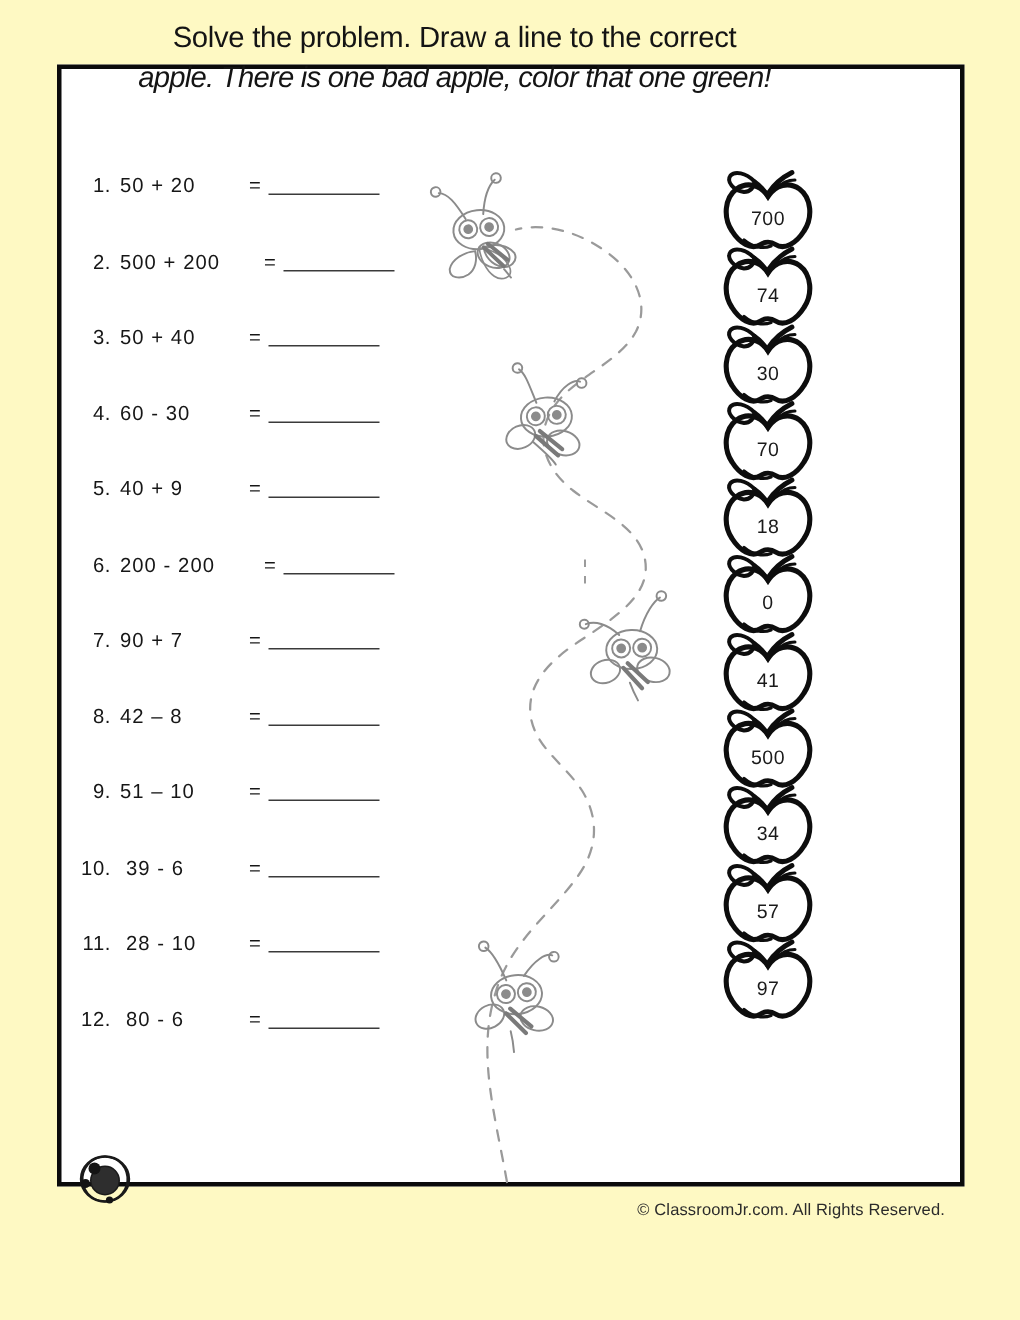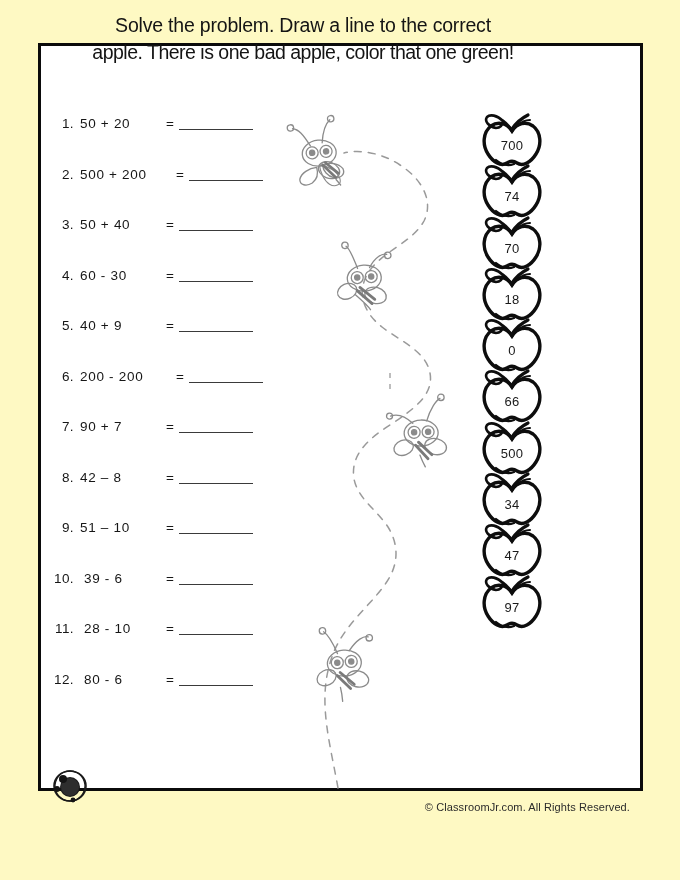--- a/index.html
+++ b/index.html
@@ -40,21 +40,21 @@
     left: 48px;
     top: 12px;
     width: 510px;
     text-align: center;
     font-size: 19.5px;
     line-height: 27px;
     letter-spacing: -0.2px;
     color: #141414;
   }
   .instr-line { display: block; white-space: nowrap; }
-  #instr-line-2 { letter-spacing: -0.5px; }
+  #instr-line-2 { letter-spacing: -0.5px; font-style: italic; }
 
   
   #problem-list {
     position: absolute;
     left: 48px;
     top: 116px;
     width: 230px;
   }
   .problem-row {
     position: relative;
@@ -277,20 +277,33 @@
         <svg viewBox="0 0 72 64">
           <g fill="none" stroke="#0d0d0d" stroke-linecap="round">
             <path d="M36,19 C31,11 22,9 15,14 C7,20 6,33 12,42 C17,50 25,55 31,51 C34,49 38,49 41,51 C47,55 55,50 60,42 C66,33 65,20 57,14 C50,9 41,11 36,19Z" stroke-width="3.4"></path>
             <path d="M36,19 C33,14 30,11 27,9" stroke-width="3"></path>
             <path d="M36,17 C40,11 46,6 52,3" stroke-width="3.2"></path>
             <path d="M27,9 C21,3 14,2 11,5 C8,9 13,15 20,16 C24,16 27,13 27,9Z" stroke-width="2.6"></path>
             <path d="M41,14 C45,10 50,8 54,8" stroke-width="2"></path>
             <path d="M20,48 C26,53 33,54 38,52" stroke-width="2.2"></path>
           </g>
         </svg>
+        <span class="apple-value">30</span>
+      </div>
+      <div class="apple-item">
+        <svg viewBox="0 0 72 64">
+          <g fill="none" stroke="#0d0d0d" stroke-linecap="round">
+            <path d="M36,19 C31,11 22,9 15,14 C7,20 6,33 12,42 C17,50 25,55 31,51 C34,49 38,49 41,51 C47,55 55,50 60,42 C66,33 65,20 57,14 C50,9 41,11 36,19Z" stroke-width="3.4"></path>
+            <path d="M36,19 C33,14 30,11 27,9" stroke-width="3"></path>
+            <path d="M36,17 C40,11 46,6 52,3" stroke-width="3.2"></path>
+            <path d="M27,9 C21,3 14,2 11,5 C8,9 13,15 20,16 C24,16 27,13 27,9Z" stroke-width="2.6"></path>
+            <path d="M41,14 C45,10 50,8 54,8" stroke-width="2"></path>
+            <path d="M20,48 C26,53 33,54 38,52" stroke-width="2.2"></path>
+          </g>
+        </svg>
         <span class="apple-value">70</span>
       </div>
       <div class="apple-item">
         <svg viewBox="0 0 72 64">
           <g fill="none" stroke="#0d0d0d" stroke-linecap="round">
             <path d="M36,19 C31,11 22,9 15,14 C7,20 6,33 12,42 C17,50 25,55 31,51 C34,49 38,49 41,51 C47,55 55,50 60,42 C66,33 65,20 57,14 C50,9 41,11 36,19Z" stroke-width="3.4"></path>
             <path d="M36,19 C33,14 30,11 27,9" stroke-width="3"></path>
             <path d="M36,17 C40,11 46,6 52,3" stroke-width="3.2"></path>
             <path d="M27,9 C21,3 14,2 11,5 C8,9 13,15 20,16 C24,16 27,13 27,9Z" stroke-width="2.6"></path>
             <path d="M41,14 C45,10 50,8 54,8" stroke-width="2"></path>
@@ -316,21 +329,21 @@
         <svg viewBox="0 0 72 64">
           <g fill="none" stroke="#0d0d0d" stroke-linecap="round">
             <path d="M36,19 C31,11 22,9 15,14 C7,20 6,33 12,42 C17,50 25,55 31,51 C34,49 38,49 41,51 C47,55 55,50 60,42 C66,33 65,20 57,14 C50,9 41,11 36,19Z" stroke-width="3.4"></path>
             <path d="M36,19 C33,14 30,11 27,9" stroke-width="3"></path>
             <path d="M36,17 C40,11 46,6 52,3" stroke-width="3.2"></path>
             <path d="M27,9 C21,3 14,2 11,5 C8,9 13,15 20,16 C24,16 27,13 27,9Z" stroke-width="2.6"></path>
             <path d="M41,14 C45,10 50,8 54,8" stroke-width="2"></path>
             <path d="M20,48 C26,53 33,54 38,52" stroke-width="2.2"></path>
           </g>
         </svg>
-        <span class="apple-value">66</span>
+        <span class="apple-value">41</span>
       </div>
       <div class="apple-item">
         <svg viewBox="0 0 72 64">
           <g fill="none" stroke="#0d0d0d" stroke-linecap="round">
             <path d="M36,19 C31,11 22,9 15,14 C7,20 6,33 12,42 C17,50 25,55 31,51 C34,49 38,49 41,51 C47,55 55,50 60,42 C66,33 65,20 57,14 C50,9 41,11 36,19Z" stroke-width="3.4"></path>
             <path d="M36,19 C33,14 30,11 27,9" stroke-width="3"></path>
             <path d="M36,17 C40,11 46,6 52,3" stroke-width="3.2"></path>
             <path d="M27,9 C21,3 14,2 11,5 C8,9 13,15 20,16 C24,16 27,13 27,9Z" stroke-width="2.6"></path>
             <path d="M41,14 C45,10 50,8 54,8" stroke-width="2"></path>
             <path d="M20,48 C26,53 33,54 38,52" stroke-width="2.2"></path>
@@ -355,21 +368,21 @@
         <svg viewBox="0 0 72 64">
           <g fill="none" stroke="#0d0d0d" stroke-linecap="round">
             <path d="M36,19 C31,11 22,9 15,14 C7,20 6,33 12,42 C17,50 25,55 31,51 C34,49 38,49 41,51 C47,55 55,50 60,42 C66,33 65,20 57,14 C50,9 41,11 36,19Z" stroke-width="3.4"></path>
             <path d="M36,19 C33,14 30,11 27,9" stroke-width="3"></path>
             <path d="M36,17 C40,11 46,6 52,3" stroke-width="3.2"></path>
             <path d="M27,9 C21,3 14,2 11,5 C8,9 13,15 20,16 C24,16 27,13 27,9Z" stroke-width="2.6"></path>
             <path d="M41,14 C45,10 50,8 54,8" stroke-width="2"></path>
             <path d="M20,48 C26,53 33,54 38,52" stroke-width="2.2"></path>
           </g>
         </svg>
-        <span class="apple-value">47</span>
+        <span class="apple-value">57</span>
       </div>
       <div class="apple-item">
         <svg viewBox="0 0 72 64">
           <g fill="none" stroke="#0d0d0d" stroke-linecap="round">
             <path d="M36,19 C31,11 22,9 15,14 C7,20 6,33 12,42 C17,50 25,55 31,51 C34,49 38,49 41,51 C47,55 55,50 60,42 C66,33 65,20 57,14 C50,9 41,11 36,19Z" stroke-width="3.4"></path>
             <path d="M36,19 C33,14 30,11 27,9" stroke-width="3"></path>
             <path d="M36,17 C40,11 46,6 52,3" stroke-width="3.2"></path>
             <path d="M27,9 C21,3 14,2 11,5 C8,9 13,15 20,16 C24,16 27,13 27,9Z" stroke-width="2.6"></path>
             <path d="M41,14 C45,10 50,8 54,8" stroke-width="2"></path>
             <path d="M20,48 C26,53 33,54 38,52" stroke-width="2.2"></path>

